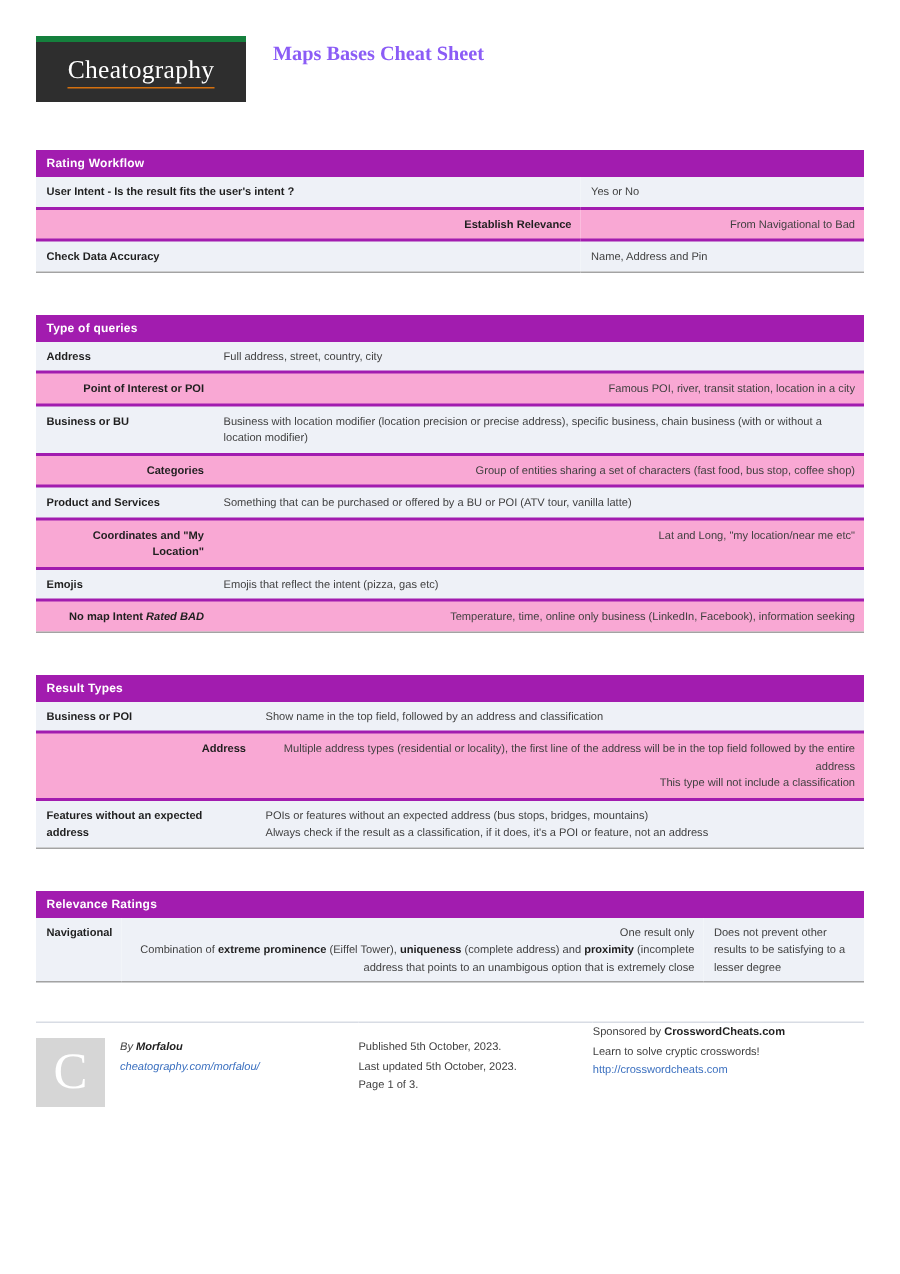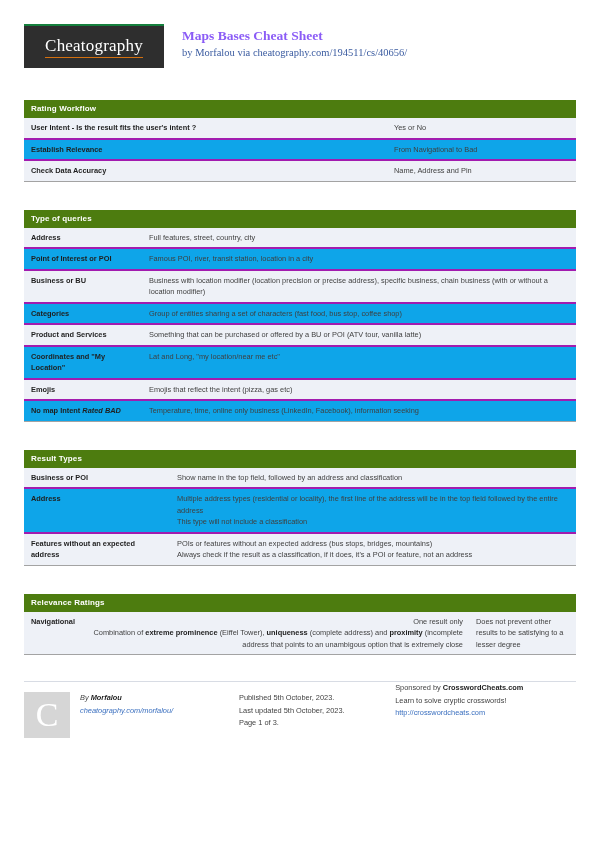--- a/index.html
+++ b/index.html
@@ -26,21 +26,21 @@
   .header {
     display: flex;
     align-items: flex-start;
     height: 48px;
     margin-bottom: 18px;
   }
   .logo-box {
     width: 140px;
     height: 44px;
     background: #2e2e2e;
-    border-top: 2px solid #15803d;
+    border-top: 4px solid #15803d;
     box-sizing: border-box;
     display: flex;
     align-items: center;
     justify-content: center;
   }
   .logo-text {
     font-family: "Liberation Serif", serif;
     font-size: 17px;
     color: #ffffff;
     letter-spacing: .2px;
@@ -67,31 +67,31 @@
     font-size: 10.5px;
     color: #3a5ba0;
     line-height: 15px;
     margin-top: 1px;
   }
   .sheet-sub .lnk { color: #3a5ba0; }
 
   
   .section { margin-bottom: 14px; }
   .section-head {
-    background: #4d7c0f;
+    background: #a21caf;
     color: #ffffff;
     font-size: 8px;
     font-weight: bold;
     padding: 4px 7px 5px 7px;
     letter-spacing: .15px;
     margin-top: 28px;
   }
   .tbl { width: 100%; border-collapse: collapse; }
   .tbl tr.odd  { background: #eef1f7; }
-  .tbl tr.even { background: #0ea5e9; }
+  .tbl tr.even { background: #f9a8d4; text-align: right; }
   .tbl td {
     font-size: 7.4px;
     line-height: 11.5px;
     padding: 4px 6px 4px 7px;
     vertical-align: top;
     color: #3f3f3f;
     border-bottom: 2px solid #a21caf;
   }
   .tbl td.k {
     font-weight: bold;
@@ -150,23 +150,20 @@
 <body>
 
 <div class="page">
 
   <div class="header">
     <div class="logo-box">
       <span class="logo-text">Cheatography</span>
     </div>
     <div class="title-block">
       <div class="sheet-title">Maps Bases Cheat Sheet</div>
-      <div class="sheet-sub">
-        <span>by Morfalou via </span><span class="lnk">cheatography.com/194511/cs/40656/</span>
-      </div>
     </div>
   </div>
 
   <div id="sections-host">
       <div class="section">
         <div class="section-head">Rating Workflow</div>
         <table class="tbl workflow">
           <tbody>
             <tr class="odd">
               <td class="k">User Intent - Is the result fits the user's intent ?</td>
@@ -189,21 +186,21 @@
           </tbody>
         </table>
       </div>
       <div class="section">
         <div class="section-head">Type of queries</div>
         <table class="tbl queries">
           <tbody>
             <tr class="odd">
               <td class="k">Address</td>
               <td>
-                <span class="para">Full features, street, country, city</span>
+                <span class="para">Full address, street, country, city</span>
               </td>
             </tr>
             <tr class="even">
               <td class="k">Point of Interest or POI</td>
               <td>
                 <span class="para">Famous POI, river, transit station, location in a city</span>
               </td>
             </tr>
             <tr class="odd">
               <td class="k">Business or BU</td>

